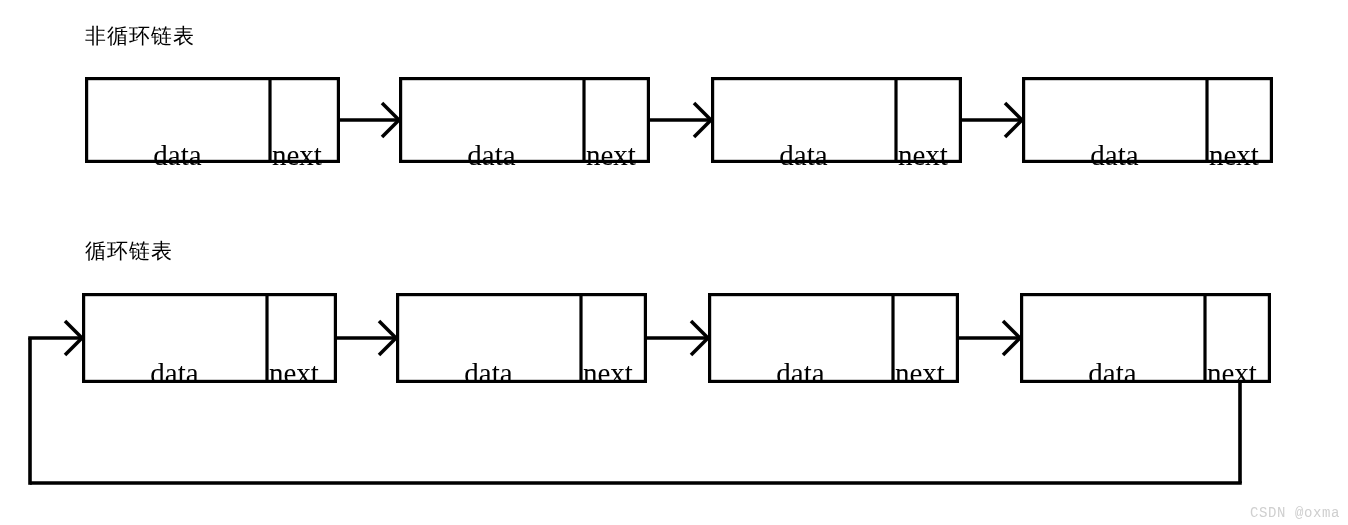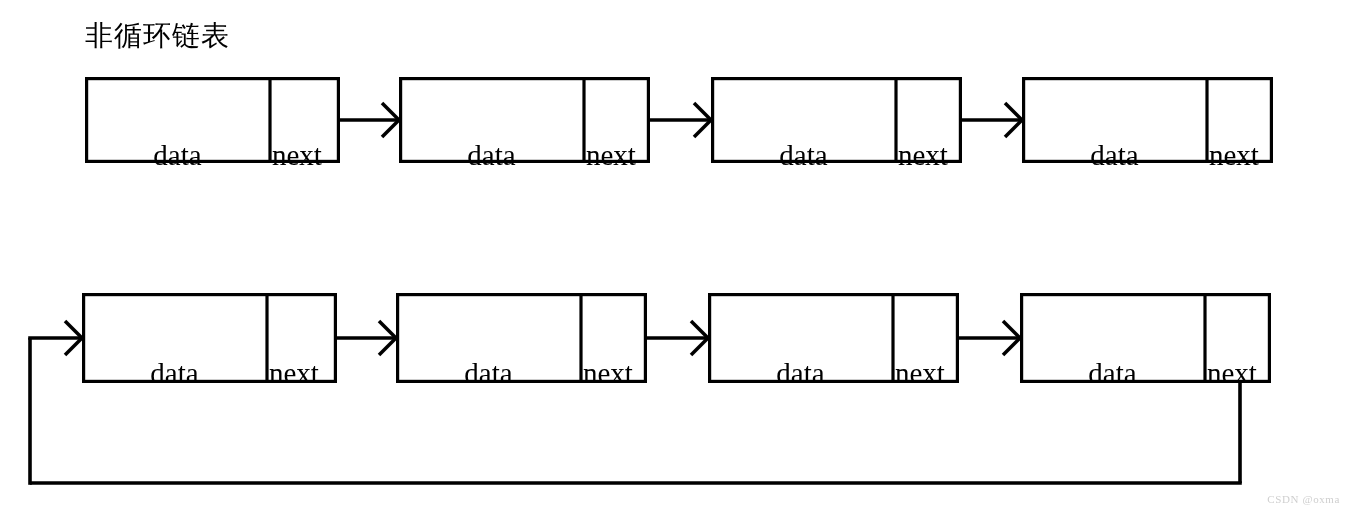--- a/index.html
+++ b/index.html
@@ -20,44 +20,44 @@
   #vector-layer {
     position: absolute;
     left: 0;
     top: 0;
     width: 1348px;
     height: 525px;
   }
   .section-title {
     position: absolute;
     font-family: "Liberation Sans", sans-serif;
-    font-size: 28px;
+    font-size: 21px;
     line-height: 36px;
     color: #000000;
     letter-spacing: 1px;
     white-space: nowrap;
   }
   #title-noncircular { left: 85px; top: 18px; }
   #title-circular    { left: 85px; top: 233px; }
 
   .node-cell-text {
     position: absolute;
     font-family: "Liberation Serif", serif;
     font-size: 29px;
     color: #000000;
     white-space: nowrap;
     text-align: center;
     margin-top: 40px;
   }
   .watermark {
     position: absolute;
     right: 8px;
-    bottom: 20px;
-    font-family: Liberation Serif, serif;
-    font-size: 11px;
+    bottom: 4px;
+    font-family: Liberation Mono, monospace;
+    font-size: 14px;
     color: #cfcfcf;
     letter-spacing: 0.6px;
     white-space: nowrap;
     user-select: none;
   }
 </style>
 </head>
 <body>
 
 <div id="canvas">
@@ -146,20 +146,21 @@
           <g>
             <line x1="65" y1="321" x2="82" y2="338" stroke="#000000" stroke-width="3.6" stroke-linecap="butt"></line>
             <line x1="65" y1="355" x2="82" y2="338" stroke="#000000" stroke-width="3.6" stroke-linecap="butt"></line>
           </g>
         </g>
       </g>
   </svg>
 
   <div class="section-title" id="title-noncircular">非循环链表</div>
 
+  <div class="section-title" id="title-circular">循环链表</div>
 
   <div id="text-layer">
       <div class="node-cell-text" style="left: 85px; top: 99px; width: 185px;">data</div>
       <div class="node-cell-text" style="left: 272px; top: 99px; width: 84px; text-align: left;">next</div>
       <div class="node-cell-text" style="left: 399px; top: 99px; width: 185px;">data</div>
       <div class="node-cell-text" style="left: 586px; top: 99px; width: 80px; text-align: left;">next</div>
       <div class="node-cell-text" style="left: 711px; top: 99px; width: 185px;">data</div>
       <div class="node-cell-text" style="left: 898px; top: 99px; width: 80px; text-align: left;">next</div>
       <div class="node-cell-text" style="left: 1022px; top: 99px; width: 185px;">data</div>
       <div class="node-cell-text" style="left: 1209px; top: 99px; width: 80px; text-align: left;">next</div>

